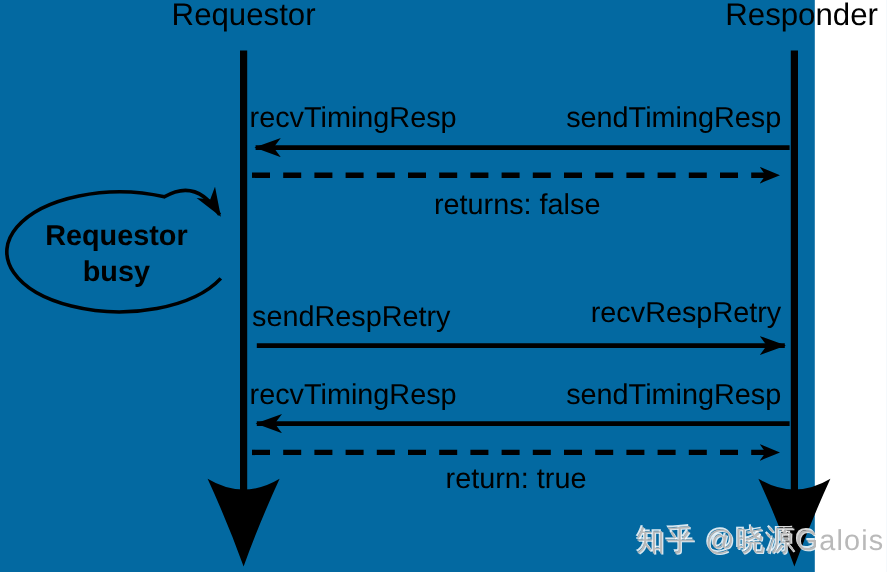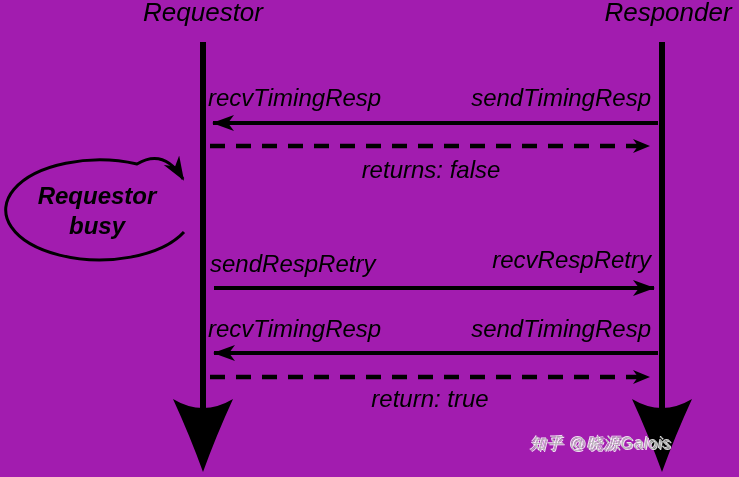--- a/index.html
+++ b/index.html
@@ -8,24 +8,23 @@
     background: #ffffff;
   }
   body {
     width: 739px;
     height: 477px;
     overflow: hidden;
     font-family: "Liberation Sans", sans-serif;
   }
   .canvas {
     position: relative;
-    width: 739px;
+    width: 679px;
     height: 477px;
-    background: #a21caf;
-    font-style: italic;
+    background: #0369a1;
   }
   svg.diagram {
     position: absolute;
     left: 0;
     top: 0;
   }
   svg.diagram text {
     fill: #000000;
     font-family: "Liberation Sans", sans-serif;
   }
@@ -58,21 +57,21 @@
     fill: none;
   }
   .filled {
     fill: #000000;
     stroke: none;
   }
   .watermark {
     position: absolute;
     left: 530px;
     top: 434px;
-    font-size: 16px;
+    font-size: 24px;
     letter-spacing: 1px;
     color: #b9b9b9;
     text-shadow: 1px 1px 0 rgba(255,255,255,0.85), -1px -1px 0 rgba(255,255,255,0.85);
     white-space: nowrap;
     z-index: 2;
   }
 </style>
 </head>
 <body>
 

